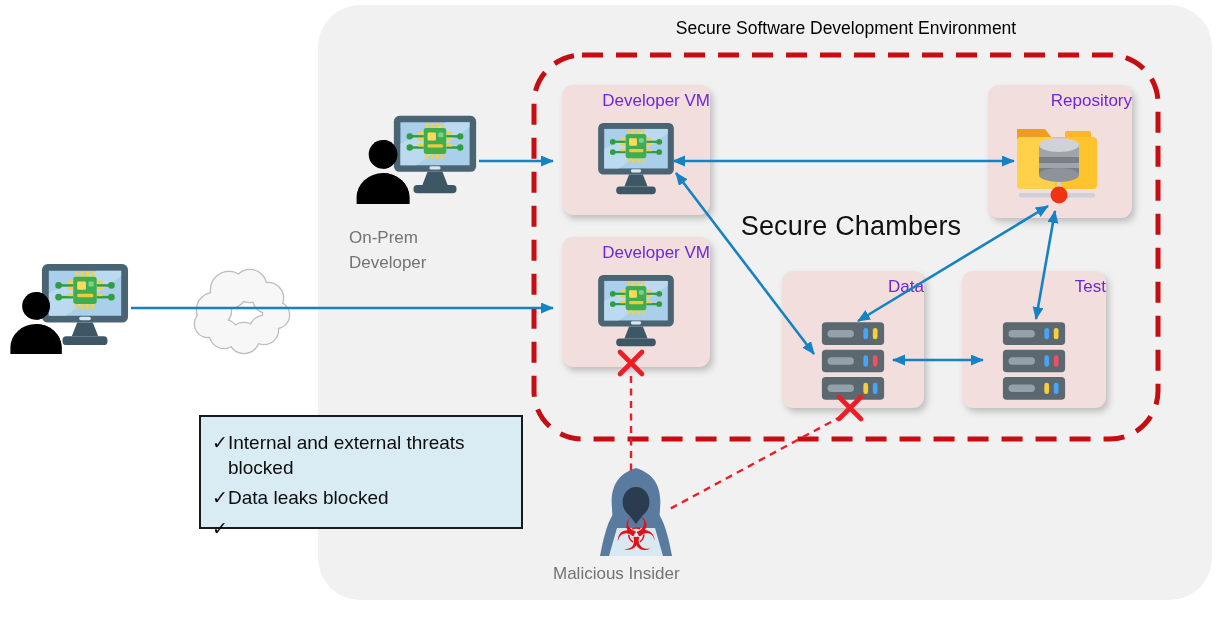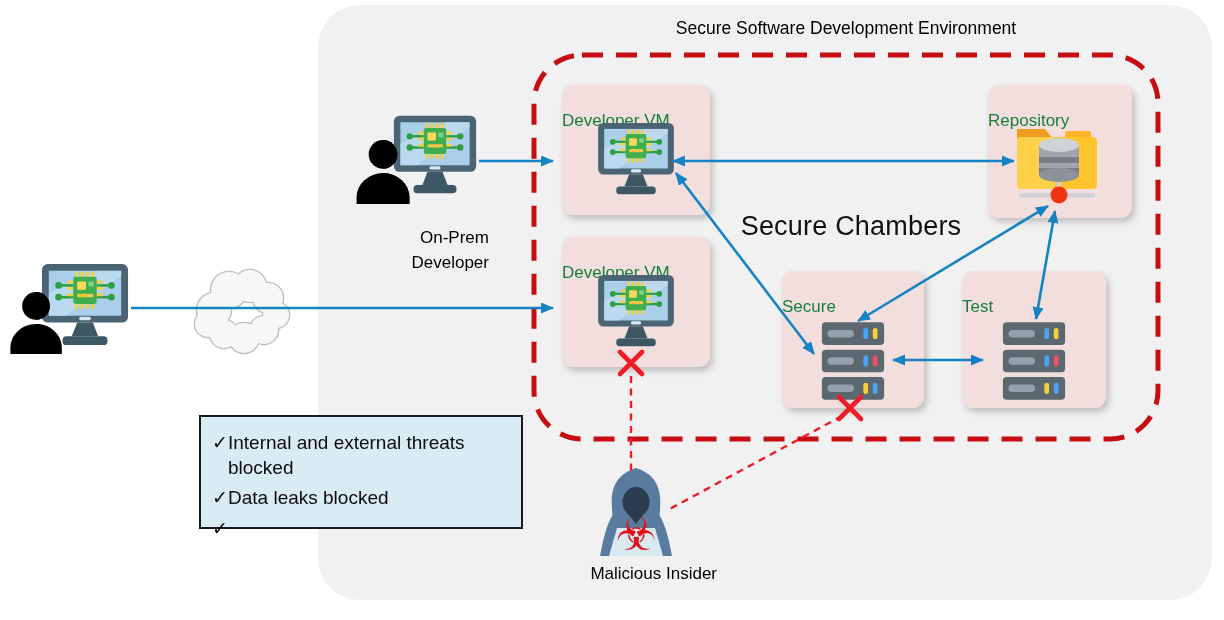--- a/index.html
+++ b/index.html
@@ -11,30 +11,30 @@
 
   .env-title{position:absolute;left:526px;top:18px;width:640px;text-align:center;
     font-size:17.5px;font-weight:500;color:#000;}
   .corp-label{position:absolute;left:978px;top:571px;width:200px;text-align:right;
     font-size:16.5px;font-weight:500;color:#111;}
   .chambers-label{position:absolute;left:731px;top:211px;width:240px;text-align:center;
     font-size:27px;font-weight:500;color:#101010;letter-spacing:.2px;}
 
   .node{position:absolute;background:#f3dede;border-radius:11px;
     box-shadow:3px 4px 6px rgba(110,110,110,.38);}
-  .node .nlabel{margin-top:26px;text-align:left;font-size:17px;font-weight:500;color:#15803d;}
+  .node .nlabel{margin-top:6px;text-align:right;font-size:17px;font-weight:500;color:#6d28d9;}
   .node .icon{position:absolute;}
 
   .vm1{left:562px;top:85px;width:148px;height:130px;}
   .vm2{left:562px;top:237px;width:148px;height:130px;}
   .repo{left:988px;top:85px;width:144px;height:133px;}
   .build{left:782px;top:271px;width:142px;height:137px;}
   .test{left:962px;top:271px;width:144px;height:137px;}
 
-  .group-label{position:absolute;text-align:right;font-size:17px;font-weight:500;color:#000000;line-height:1.45;}
+  .group-label{position:absolute;text-align:left;font-size:17px;font-weight:500;color:#737373;line-height:1.45;}
   .onprem-label{left:349px;top:226px;width:140px;}
   .insider-label{left:553px;top:562px;width:164px;}
 
   .callout{position:absolute;left:199px;top:415px;width:324px;box-sizing:border-box;
     background:#d9ebf3;border:2px solid #16191d;padding:8px 11px 10px 11px;}
   .ci{position:relative;padding-left:16px;font-size:19px;color:#0d0d0d;margin:6px 0;line-height:1.3;}
   .ci .check{position:absolute;left:0;top:0;}
 
   .overlay{position:absolute;left:0;top:0;width:1224px;height:620px;pointer-events:none;}
   .abs{position:absolute;}
@@ -150,21 +150,21 @@
       <rect x="32" y="50" width="40" height="6" fill="#797f85"></rect>
       <rect x="32" y="61" width="40" height="6" fill="#797f85"></rect>
       <ellipse cx="52" cy="68" rx="20" ry="7" fill="#8d9399"></ellipse>
       <ellipse cx="52" cy="38" rx="20" ry="7" fill="#cfd2d6"></ellipse>
       <rect x="12" y="86" width="76" height="4.5" rx="2.2" fill="#cdd2d8"></rect>
       <circle cx="52" cy="88" r="8.5" fill="#f23313"></circle>
     </svg>
   </div>
 
   <div class="node build">
-    <div class="nlabel">Secure</div>
+    <div class="nlabel">Data</div>
     <svg class="icon" style="left:38px;top:48px" width="66" height="84" viewBox="0 0 70 86">
         <use href="#server-stack"></use>
       </svg>
   </div>
 
   <div class="node test">
     <div class="nlabel">Test</div>
     <svg class="icon" style="left:39px;top:48px" width="66" height="84" viewBox="0 0 70 86">
         <use href="#server-stack"></use>
       </svg>

